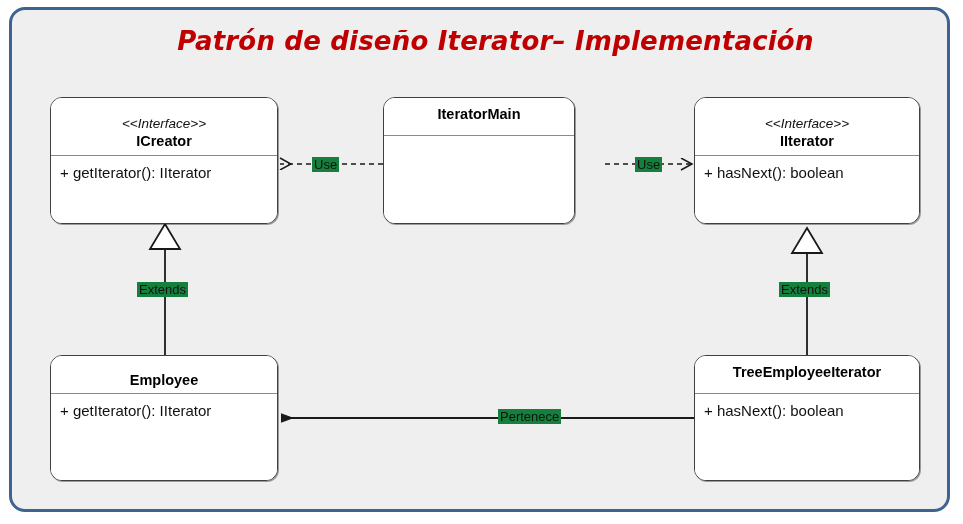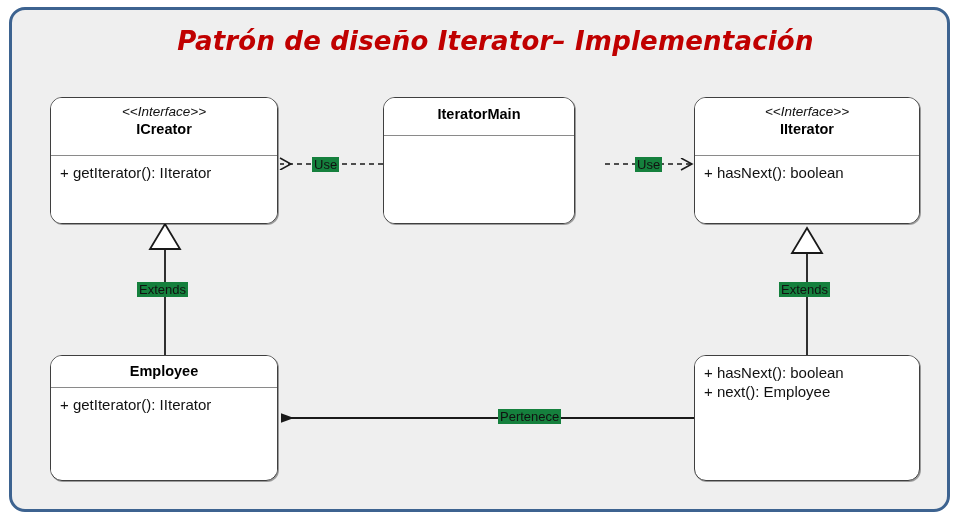--- a/index.html
+++ b/index.html
@@ -65,21 +65,21 @@
     position: absolute;
     box-sizing: border-box;
     background: #ffffff;
     border: 1.6px solid #3f3f3f;
     border-radius: 12px;
     overflow: hidden;
     box-shadow: 1px 1px 0 rgba(0,0,0,0.35);
   }
   .uml-head {
     box-sizing: border-box;
-    padding-top: 6px;
+    padding-top: 18px;
     text-align: center;
     border-bottom: 1.4px solid #8a8a8a;
     background: #ffffff;
   }
   .stereotype {
     display: block;
     font-family: "Liberation Sans", sans-serif;
     font-style: italic;
     font-size: 13.5px;
     color: #111111;
@@ -114,21 +114,21 @@
 
   #box-iteratormain  { left: 383px; top: 97px;  width: 192px; height: 127px; }
   #box-iteratormain .uml-head { height: 38px; padding-top: 7px; }
   #box-iteratormain .uml-body { height: 87px; }
 
   #box-iiterator     { left: 694px; top: 97px;  width: 226px; height: 127px; }
   #box-iiterator .uml-head { height: 58px; }
   #box-iiterator .uml-body { height: 67px; }
 
   #box-employee      { left: 50px;  top: 355px; width: 228px; height: 126px; }
-  #box-employee .uml-head { height: 32px; padding-top: 6px; }
+  #box-employee .uml-head { height: 38px; padding-top: 15px; }
   #box-employee .uml-body { height: 86px; }
 
   #box-treeiterator  { left: 694px; top: 355px; width: 226px; height: 126px; }
   #box-treeiterator .uml-head { height: 38px; padding-top: 7px; }
   #box-treeiterator .uml-body { height: 86px; }
 
   
   .edge-label {
     position: absolute;
     font-family: "Liberation Sans", sans-serif;
@@ -231,19 +231,21 @@
   <div class="uml-box" id="box-employee">
     <div class="uml-head">
       <span class="cls-name">Employee</span>
     </div>
     <div class="uml-body">
       <div class="member">+ getIterator(): IIterator</div>
     </div>
   </div>
 
   <div class="uml-box" id="box-treeiterator">
+    <div class="uml-head">
+      <span class="cls-name">TreeEmployeeIterator</span>
+    </div>
     <div class="uml-body">
       <div class="member">+ hasNext(): boolean</div>
-      <div class="member">+ next(): Employee</div>
     </div>
   </div>
 
 </div>
 
 </body></html>

